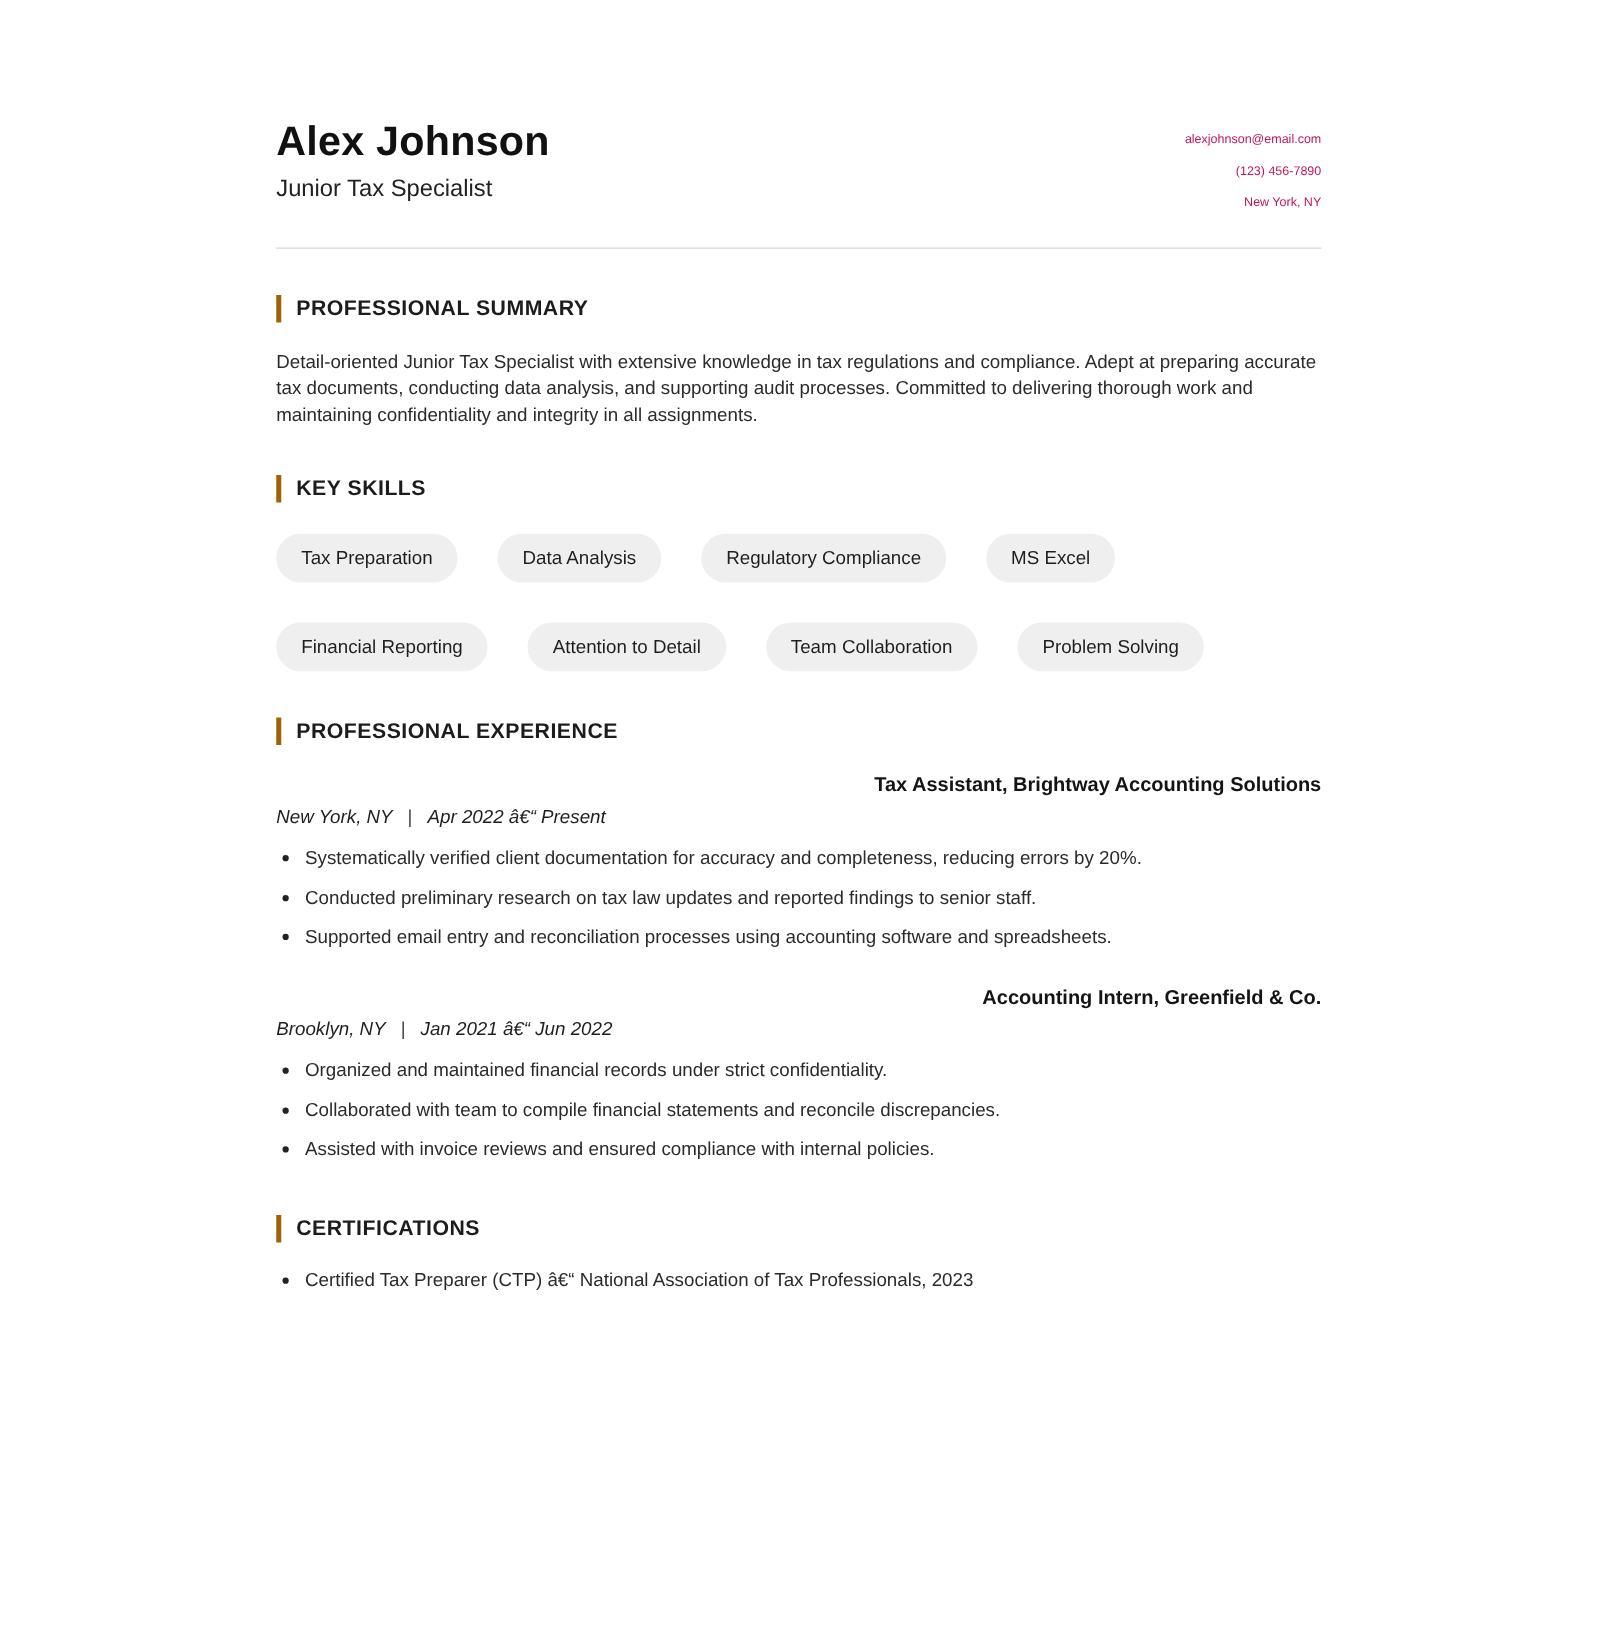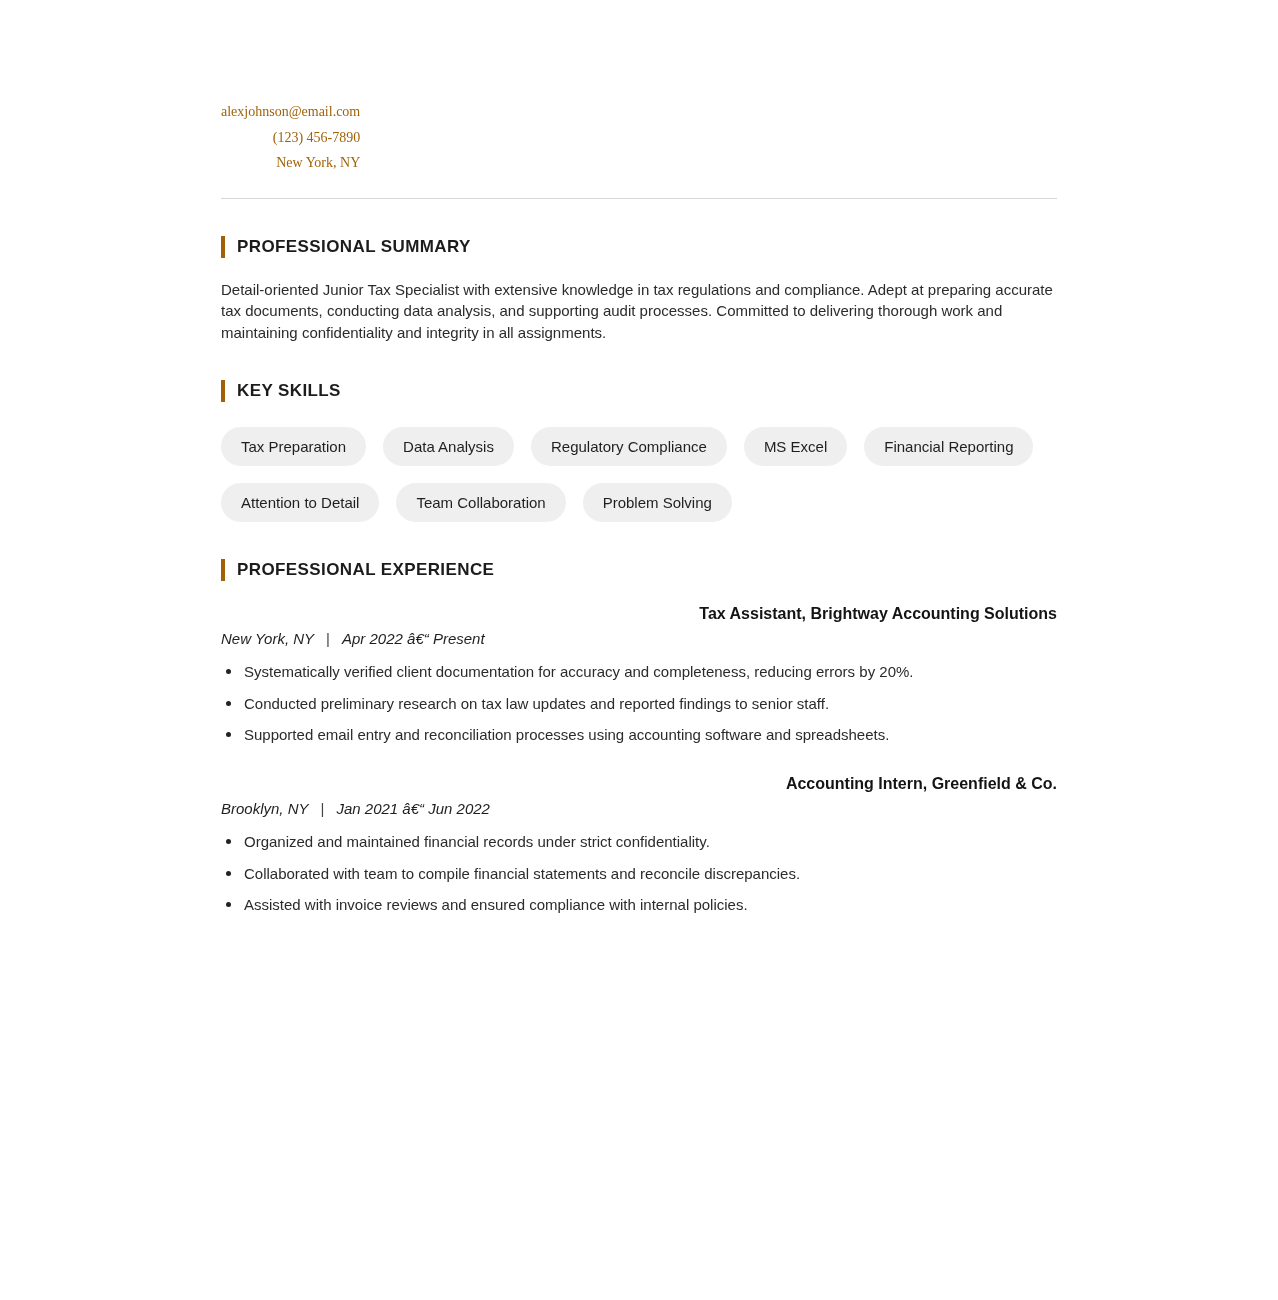--- a/index.html
+++ b/index.html
@@ -29,25 +29,24 @@
     line-height: 1.25;
   }
   .job-subtitle {
     font-size: 19px;
     font-weight: 400;
     color: #222222;
     margin-top: 8px;
   }
   .contact {
     text-align: right;
-    font-size: 14px;
-    color: #a16207;
+    font-size: 10px;
+    color: #be185d;
     line-height: 25.5px;
     padding-top: 7px;
-    font-family: Liberation Serif, serif;
   }
   .header-divider {
     border: none;
     border-top: 1px solid #d6d6d6;
     margin-top: 22px;
   }
   
   .section { margin-top: 37px; }
   .section-heading {
     font-size: 17px;
@@ -62,21 +61,21 @@
     margin-top: 21px;
     font-size: 15px;
     line-height: 21.5px;
     color: #2b2b2b;
   }
   
   .pill-wrap {
     margin-top: 25px;
     display: flex;
     flex-wrap: wrap;
-    gap: 17px;
+    gap: 32px;
   }
   .pill {
     background: #efefef;
     border-radius: 20px;
     padding: 10px 20px;
     font-size: 15px;
     color: #1f1f1f;
     line-height: 19px;
     white-space: nowrap;
   }
@@ -125,20 +124,24 @@
   .edu-block { margin-top: 22px; }
   .section.certs { margin-top: 42px; }
   .certs ul.bullets { margin-top: 20px; }
 </style>
 </head>
 <body>
 
 <div class="page">
 
   <div class="header">
+    <div>
+      <div class="name">Alex Johnson</div>
+      <div class="job-subtitle">Junior Tax Specialist</div>
+    </div>
     <div class="contact">
       <div>alexjohnson@email.com</div>
       <div>(123) 456-7890</div>
       <div>New York, NY</div>
     </div>
   </div>
   <hr class="header-divider">
 
   <div class="section">
     <div class="section-heading">PROFESSIONAL SUMMARY</div>
@@ -181,14 +184,20 @@
       </div>
       <ul class="bullets">
         <li>Organized and maintained financial records under strict confidentiality.</li>
         <li>Collaborated with team to compile financial statements and reconcile discrepancies.</li>
         <li>Assisted with invoice reviews and ensured compliance with internal policies.</li>
       </ul>
     </div>
   </div>
 
 
+  <div class="section certs">
+    <div class="section-heading">CERTIFICATIONS</div>
+    <ul class="bullets">
+      <li>Certified Tax Preparer (CTP) â€“ National Association of Tax Professionals, 2023</li>
+    </ul>
+  </div>
 
 </div>
 
 </body></html>

